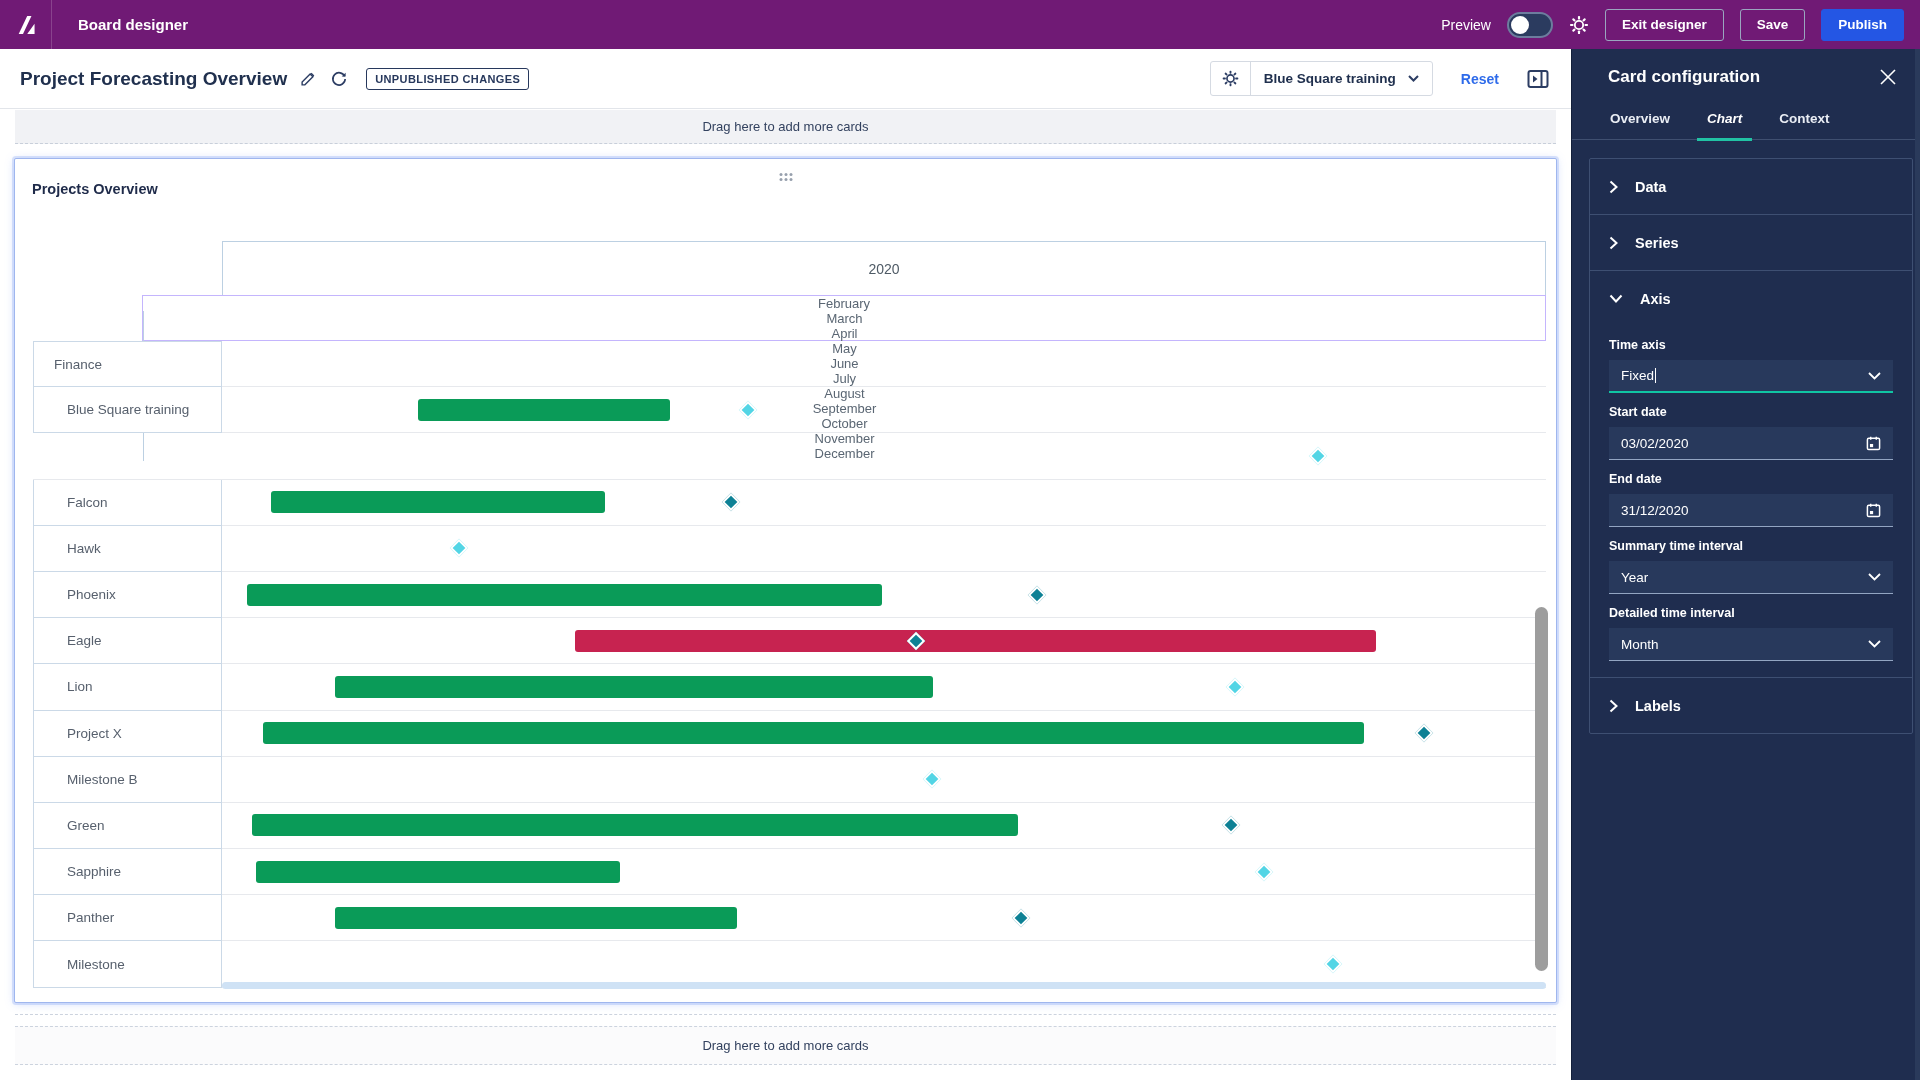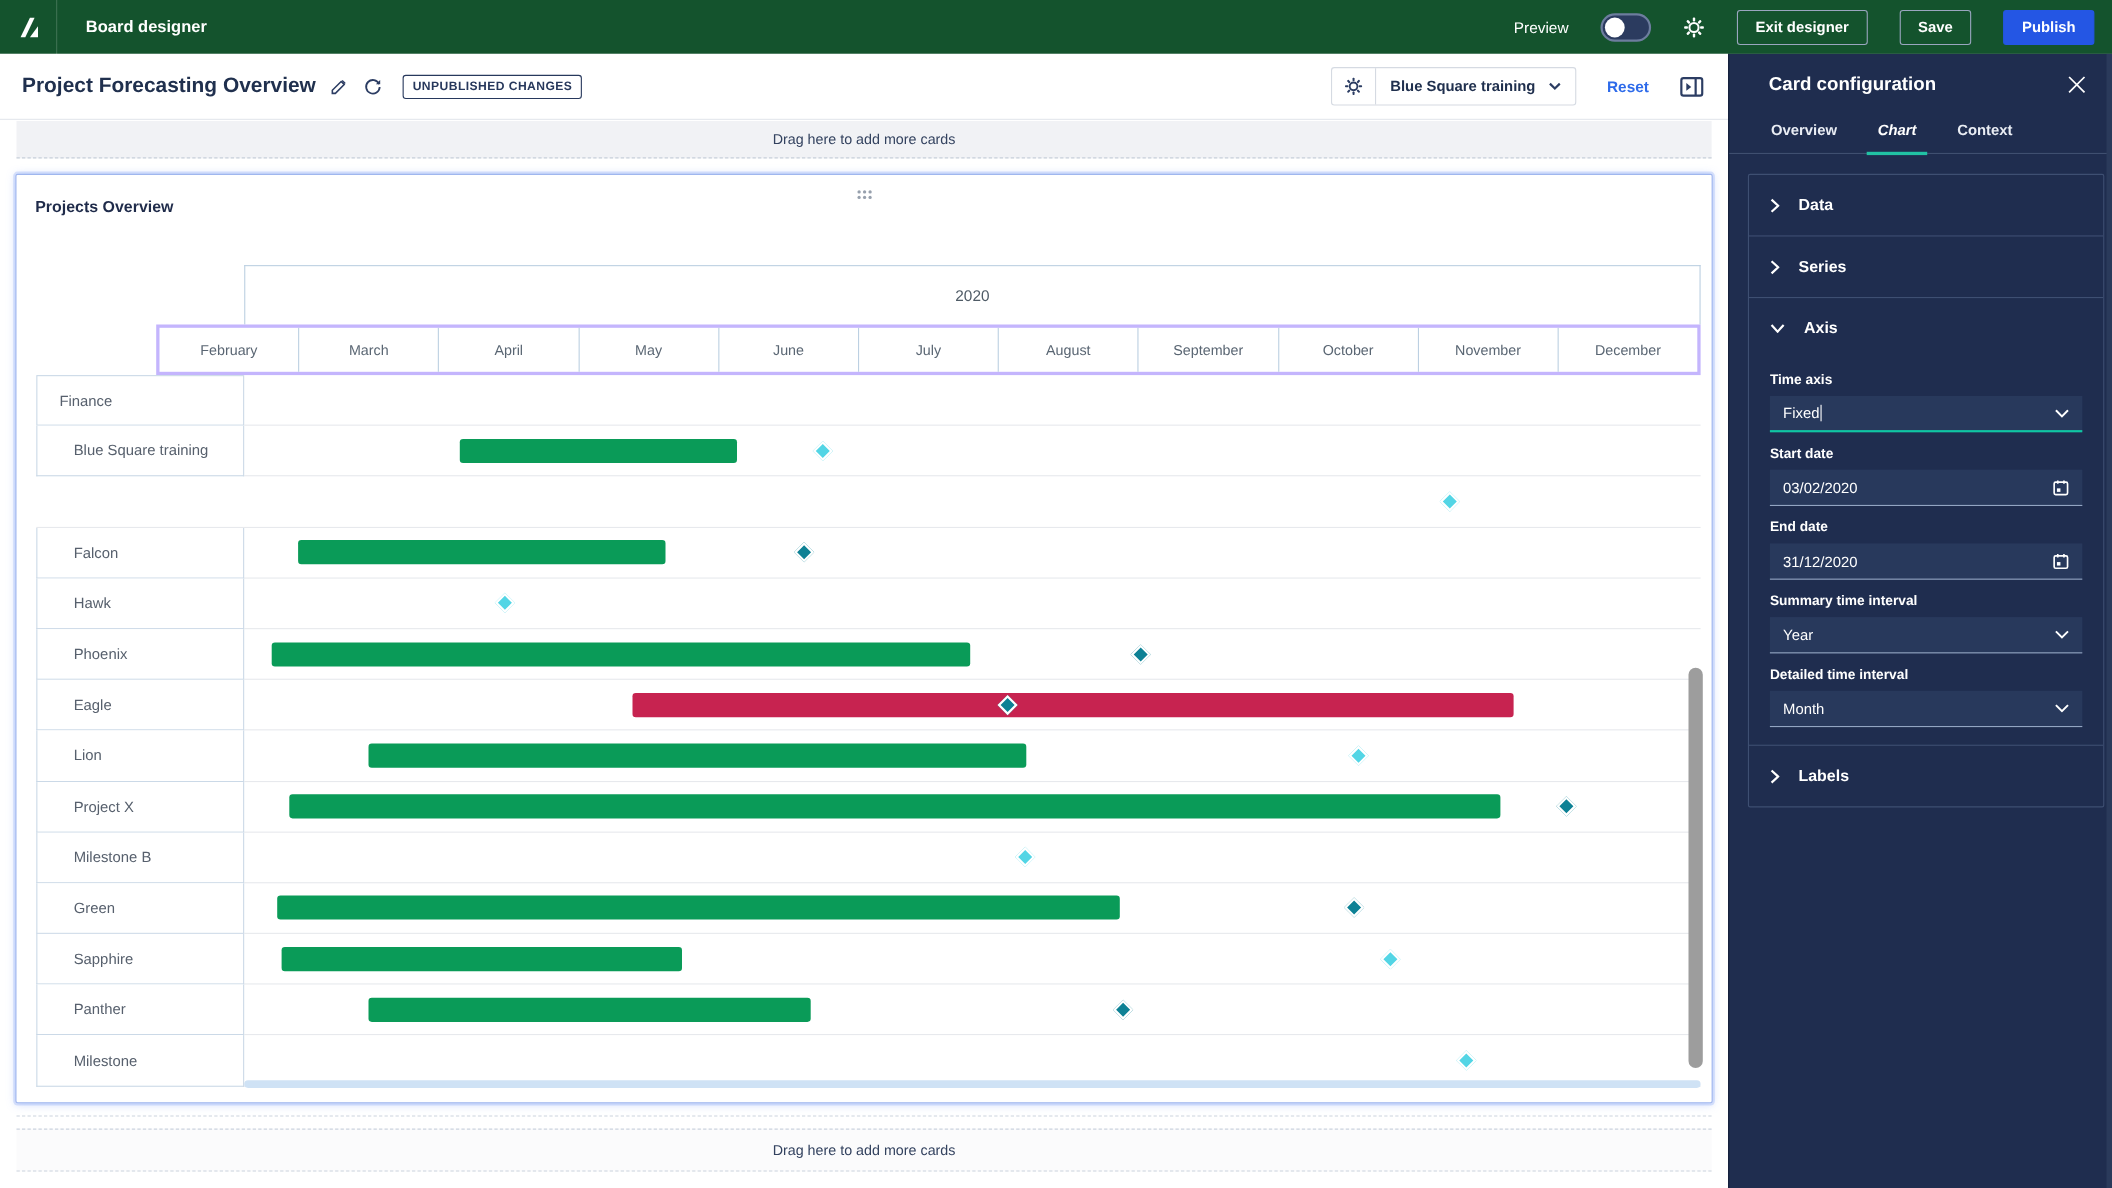--- a/index.html
+++ b/index.html
@@ -1,25 +1,25 @@
 <!DOCTYPE html>
 <html><head>
 <meta charset="utf-8">
 <style>
   * { box-sizing: border-box; margin: 0; padding: 0; }
   html,body { width:1920px; height:1080px; overflow:hidden;
     font-family:"Liberation Sans", sans-serif; background:#fff; }
   .app { width:1920px; height:1080px; display:flex; flex-direction:column; }
 
   
-  .topbar { height:49px; background:#14532d; display:flex; align-items:center; flex:0 0 auto; }
+  .topbar { height:49px; background:#701a75; display:flex; align-items:center; flex:0 0 auto; }
   .logo-box { width:52px; height:100%; display:flex; align-items:center; justify-content:center;
     border-right:1px solid rgba(255,255,255,.18); cursor:pointer; }
   .app-title { color:#fff; font-size:15px; font-weight:bold; margin-left:26px; }
-  .topbar-right { margin-left:auto; display:flex; align-items:center; gap:29px; padding-right:16px; }
+  .topbar-right { margin-left:auto; display:flex; align-items:center; gap:16px; padding-right:16px; }
   .preview-label { color:#fff; font-size:14px; }
   .toggle { width:46px; height:26px; border-radius:13px; background:#2b3b5f; border:2px solid #6d7d9e;
     position:relative; cursor:pointer; }
   .toggle .knob { position:absolute; left:2px; top:2px; width:18px; height:18px; border-radius:50%; background:#fff; }
   .tb-icon-btn { background:none; border:none; cursor:pointer; display:flex; align-items:center; }
   .tb-btn { height:32px; padding:0 16px; background:transparent; border:1px solid #9aa6bf; border-radius:3px;
     color:#fff; font-size:13.5px; font-weight:bold; cursor:pointer; font-family:inherit; }
   .tb-btn.primary { background:#2456e4; border-color:#2456e4; }
 
   
@@ -55,21 +55,21 @@
     box-shadow:0 0 0 2px rgba(130,160,245,.28), 0 1px 8px rgba(130,160,245,.35); }
   .drag-handle { position:absolute; left:50%; top:14px; transform:translateX(-50%);
     display:grid; grid-template-columns:repeat(3,3px); grid-template-rows:repeat(2,3px); gap:2px; cursor:grab; }
   .drag-handle i { width:3px; height:3px; border-radius:50%; background:#97a0ad; }
   .card-title { position:absolute; left:17px; top:22px; font-size:14.5px; font-weight:bold; color:#1f2b4a; }
 
   
   .gantt { position:absolute; left:18px; right:10px; top:82px; height:747px; }
   .g-header-year { margin-left:189px; height:54px; border:1px solid #bcd0e2; border-bottom:none;
     display:flex; align-items:center; justify-content:center; font-size:14px; color:#4f5b66; }
-  .g-header-months { margin-left:109px; height:46px; border:3px solid #c4b5fd; display:flex; }
+  .g-header-months { margin-left:109px; height:46px; border:1px solid #c4b5fd; display:flex;flex-direction:column; }
   .month-cell { flex:1 1 0; display:flex; align-items:center; justify-content:center;
     font-size:13px; color:#5a6673; border-left:1px solid #bcd0e2; }
   .month-cell:first-child { border-left:none; }
   .g-body {}
   .g-row { display:flex; height:46.2px; }
   .g-label { width:189px; flex:0 0 auto; display:flex; align-items:center; padding-left:20px;
     font-size:13.5px; color:#57606d; border-left:1px solid #cbd9e7; border-right:1px solid #cbd9e7;
     border-bottom:1px solid #cbd9e7; background:#fff; }
   .g-row:first-child .g-label { border-top:1px solid #cbd9e7; }
   .g-label.ind { padding-left:33px; }

